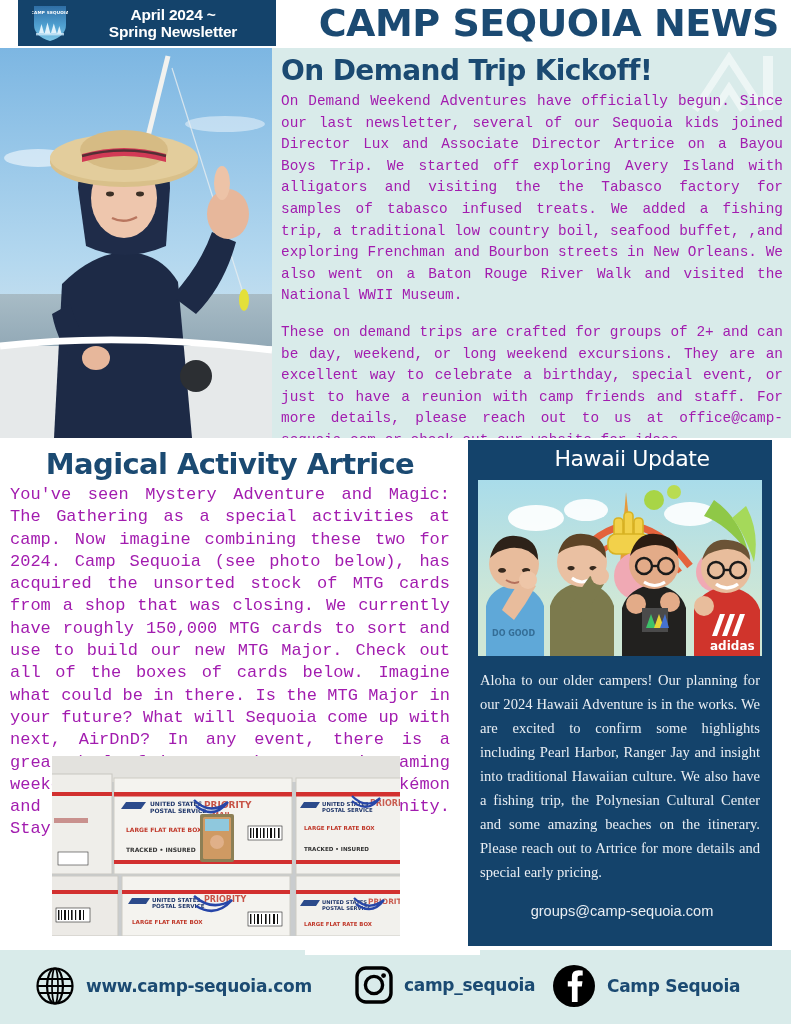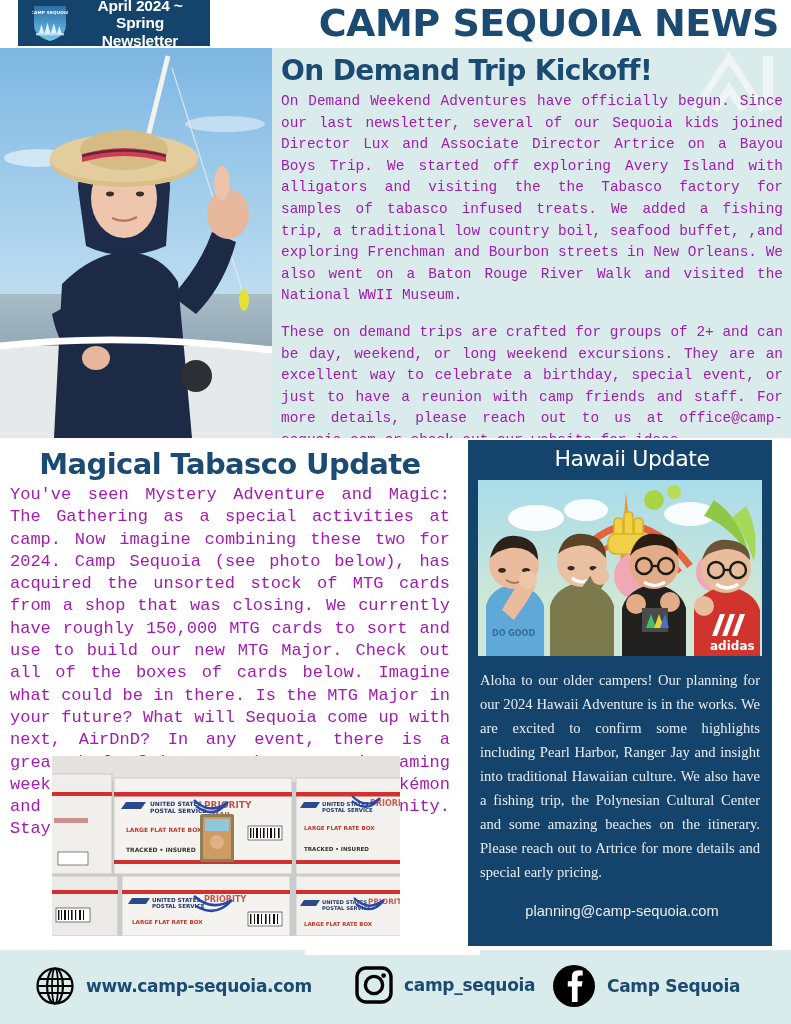--- a/index.html
+++ b/index.html
@@ -31,21 +31,21 @@
     left: 0; top: 0;
     width: 791px;
     height: 48px;
     background: #ffffff;
     z-index: 5;
   }
 
   .date-badge {
     position: absolute;
     left: 18px; top: 0;
-    width: 192px;
+    width: 258px;
     height: 46px;
     background: #14436b;
     display: flex;
     align-items: center;
     gap: 8px;
     padding-left: 14px;
   }
 
   .shield-logo {
     width: 36px; height: 40px;
@@ -368,21 +368,21 @@
       <div class="body-text">
         <p>On Demand Weekend Adventures have officially begun. Since our last newsletter, several of our Sequoia kids joined Director Lux and Associate Director Artrice on a Bayou Boys Trip. We started off exploring Avery Island with alligators and visiting the the Tabasco factory for samples of tabasco infused treats. We added a fishing trip, a traditional low country boil, seafood buffet, ,and exploring Frenchman and Bourbon streets in New Orleans. We also went on a Baton Rouge River Walk and visited  the National WWII Museum.</p>
         <p><span>These on demand trips are crafted for groups of 2+ and can be day, weekend, or long weekend excursions. They are an excellent way to celebrate a birthday, special event, or just to have a reunion with camp friends and staff. For more details, please reach out to us at office@camp-sequoia.com or </span><span class="u">check out our website</span><span> for ideas.</span></p>
       </div>
     </div>
   </div>
 
   <div class="mid-section">
 
     <div class="magic-col">
-      <div class="h-blue headline">Magical Tabasco Update</div>
+      <div class="h-blue headline">Magical Activity Artrice</div>
       <div class="body-text">
         <p>You've seen Mystery Adventure and Magic: The Gathering as a special activities at camp. Now imagine combining these two for 2024. Camp Sequoia (see photo below), has acquired the unsorted stock of MTG cards from a shop that was closing. We currently have roughly 150,000 MTG cards to sort and use to build our new MTG Major. Check out all of the boxes of cards below. Imagine what could be in there. Is the MTG Major in your future? What will Sequoia come up with next, AirDnD? In any event, there is a great deal of interest in a Sequoia gaming weekend catering to the MTG, D&amp;D, Pokémon and Yu gi oh! players in our community. Stay tuned for details!</p>
       </div>
     </div>
 
     <div class="photo-boxes">
       <svg width="348" height="180" viewBox="0 0 348 180">
         <rect width="348" height="180" fill="#c9ccce"></rect>
 
         <rect x="0" y="0" width="348" height="26" fill="#e3e2de"></rect>
@@ -564,21 +564,21 @@
           <g fill="#ffffff">
             <path d="M234 156 l8 -22 l5 0 l-8 22 Z"></path>
             <path d="M244 156 l8 -22 l5 0 l-8 22 Z"></path>
             <path d="M254 156 l8 -22 l5 0 l-8 22 Z"></path>
           </g>
           <text x="232" y="170" font-family="DejaVu Sans, sans-serif" font-size="12" font-weight="bold" fill="#ffffff">adidas</text>
         </svg>
       </div>
 
       <div class="hawaii-text">Aloha to our older campers! Our planning for our 2024 Hawaii Adventure is in the works. We are excited to confirm some highlights including Pearl Harbor, Ranger Jay and insight into traditional Hawaiian culture. We also have a fishing trip, the Polynesian Cultural Center and some amazing beaches on the itinerary. Please reach out to Artrice for more details and special early pricing.</div>
-      <div class="hawaii-email">planning@camp-sequoia.com</div>
+      <div class="hawaii-email">groups@camp-sequoia.com</div>
     </div>
   </div>
 
   <div class="footer">
     <div class="footer-tick"></div>
     <div class="footer-inner">
 
       <div class="f-item f-ig">
         <span>
           <svg class="icon-svg" width="38" height="38" viewBox="0 0 38 38">

